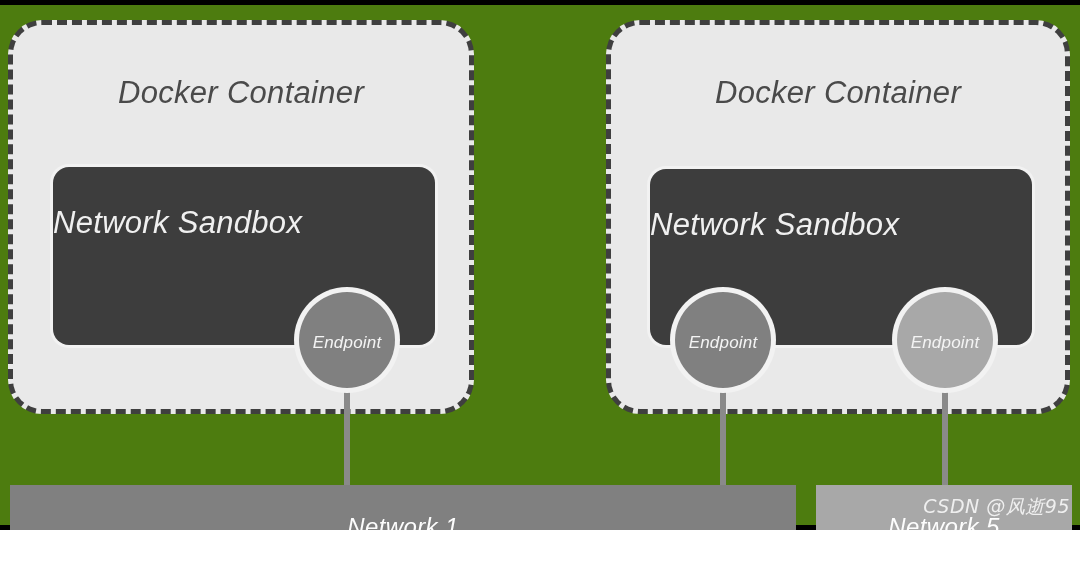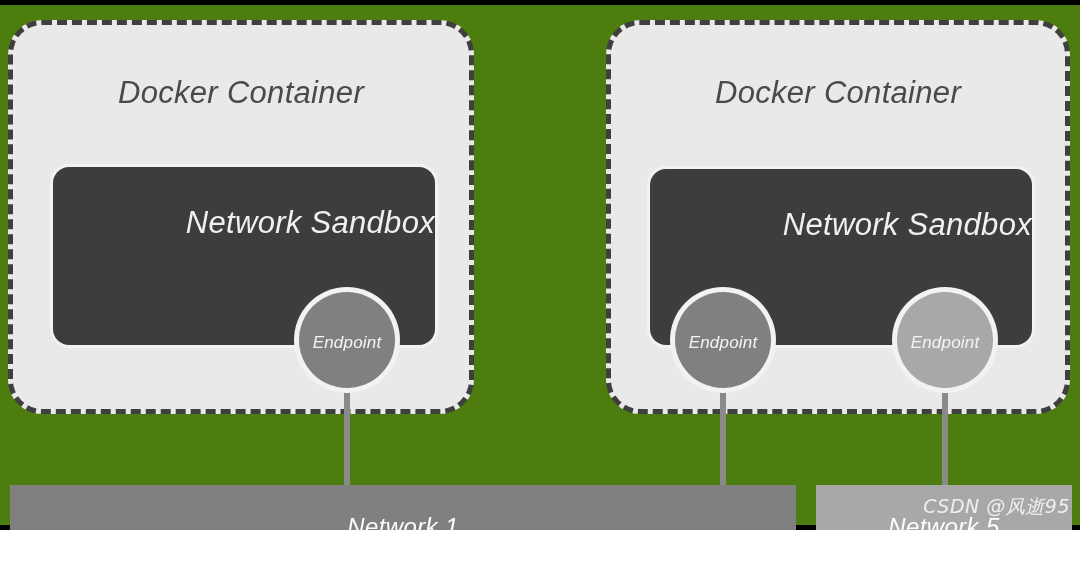--- a/index.html
+++ b/index.html
@@ -56,21 +56,21 @@
     background: #3d3d3d;
     border-radius: 16px;
     box-shadow: 0 0 0 3px #f2f2f2;
     box-sizing: border-box;
   }
   .sandbox-label {
     position: absolute;
     left: 0;
     top: 38px;
     width: 100%;
-    text-align: right;
+    text-align: left;
     color: #f0f0f0;
     font-size: 31px;
     font-weight: 400;
     letter-spacing: 0.3px;
     white-space: nowrap;
   }
 
   
   .endpoint {
     position: absolute;

